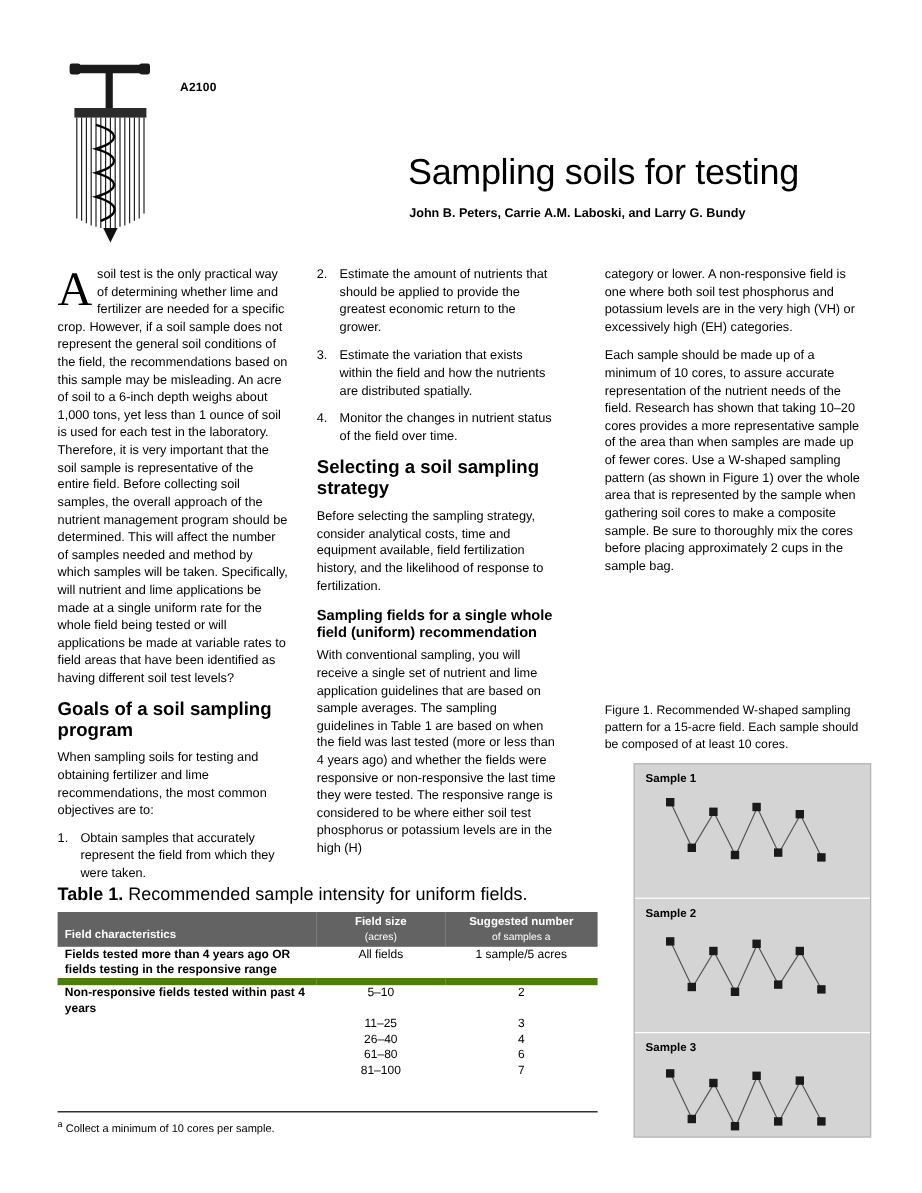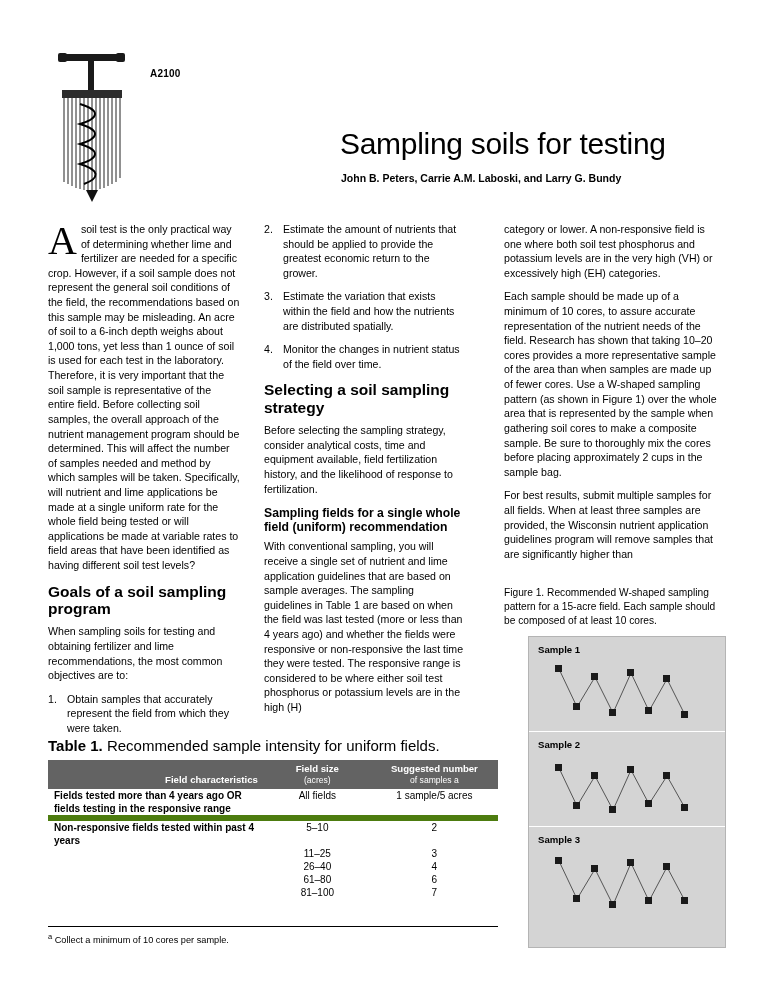--- a/index.html
+++ b/index.html
@@ -139,21 +139,21 @@
     left: 528px;
     top: 636px;
     width: 196px;
     height: 310px;
     background: #d4d4d4;
     border: 1px solid #b4b4b4;
   }
   .fig-panel {
     position: relative;
     width: 196px;
-    height: 95px;
+    height: 112px;
     border-bottom: 1px solid #ffffff;
     box-sizing: border-box;
   }
   .fig-panel:last-child { border-bottom: none; }
   .fig-panel .panel-label {
     position: absolute;
     left: 9px;
     top: 7px;
     font-size: 9.6px;
     font-weight: bold;
@@ -187,21 +187,21 @@
     color: #ffffff;
     font-weight: bold;
     font-size: 9.6px;
     padding: 3px 6px;
     text-align: center;
     vertical-align: bottom;
     line-height: 1.25;
     border: none;
   }
   table.datatable thead th.left {
-    text-align: right;
+    text-align: left;
     vertical-align: bottom;
   }
   table.datatable thead th .sub {
     font-weight: normal;
     font-size: 8.6px;
     display: block;
   }
   table.datatable tbody td {
     padding: 0 6px;
     vertical-align: top;
@@ -311,21 +311,20 @@
     <h2 class="section">Selecting a soil sampling strategy</h2>
     <p>Before selecting the sampling strategy, consider analytical costs, time and equipment available, field fertilization history, and the likelihood of response to fertilization.</p>
 
     <h3 class="subsection">Sampling fields for a single whole field (uniform) recommendation</h3>
     <p>With conventional sampling, you will receive a single set of nutrient and lime application guidelines that are based on sample averages. The sampling guidelines in Table 1 are based on when the field was last tested (more or less than 4 years ago) and whether the fields were responsive or non-responsive the last time they were tested. The responsive range is considered to be where either soil test phosphorus or potassium levels are in the high (H)</p>
   </div>
 
   <div class="col col3">
     <p>category or lower. A non-responsive field is one where both soil test phosphorus and potassium levels are in the very high (VH) or excessively high (EH) categories.</p>
     <p>Each sample should be made up of a minimum of 10 cores, to assure accurate representation of the nutrient needs of the field. Research has shown that taking 10–20 cores provides a more representative sample of the area than when samples are made up of fewer cores. Use a W-shaped sampling pattern (as shown in Figure 1) over the whole area that is represented by the sample when gathering soil cores to make a composite sample. Be sure to thoroughly mix the cores before placing approximately 2 cups in the sample bag.</p>
-    <p>For best results, submit multiple samples for all fields. When at least three samples are provided, the Wisconsin nutrient application guidelines program will remove samples that are significantly higher than</p>
   </div>
 
   <div class="fig-caption">
     <b>Figure 1.</b><span> Recommended W-shaped sampling pattern for a 15-acre field. Each sample should be composed of at least 10 cores.</span>
   </div>
 
   <div class="figure-box">
 
     <div class="fig-panel">
       <div class="panel-label">Sample 1</div>

